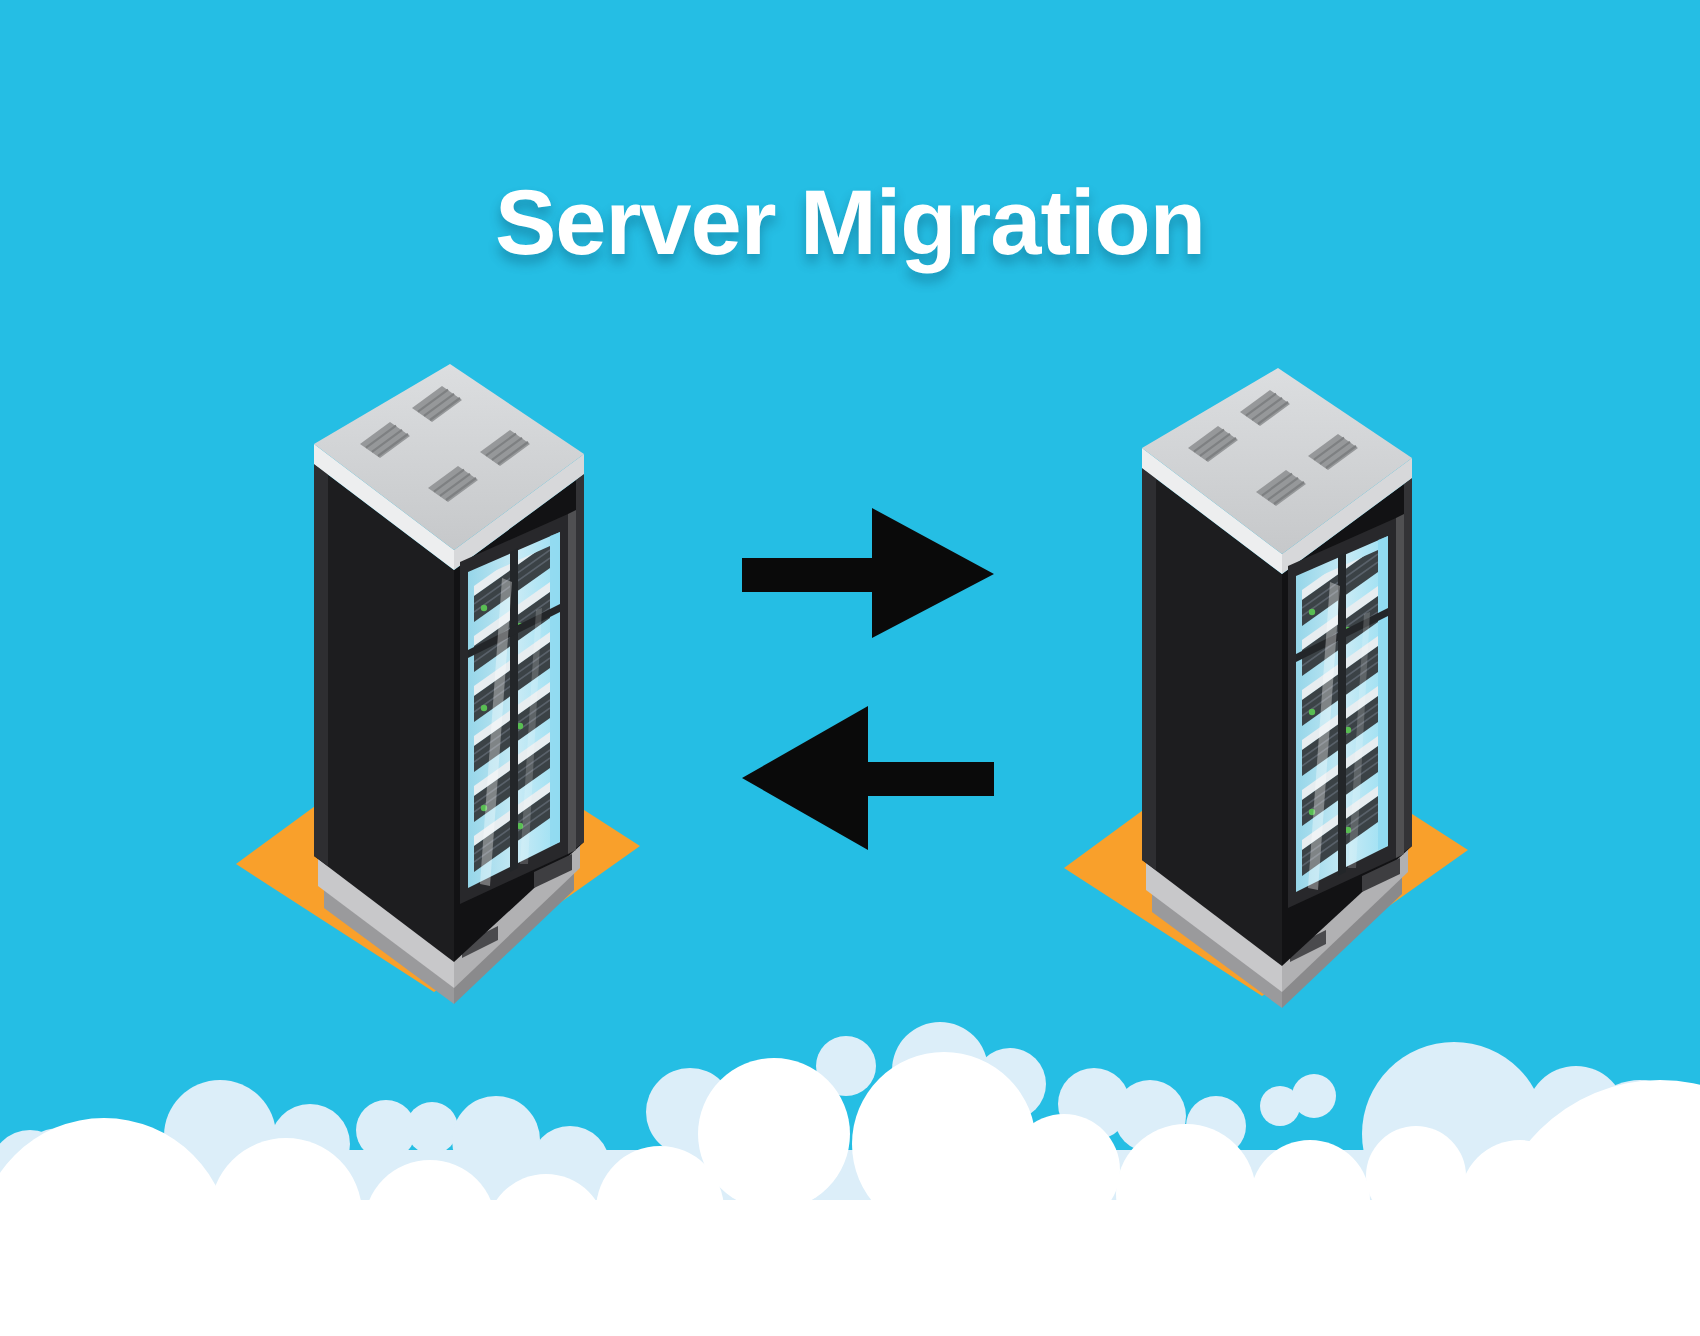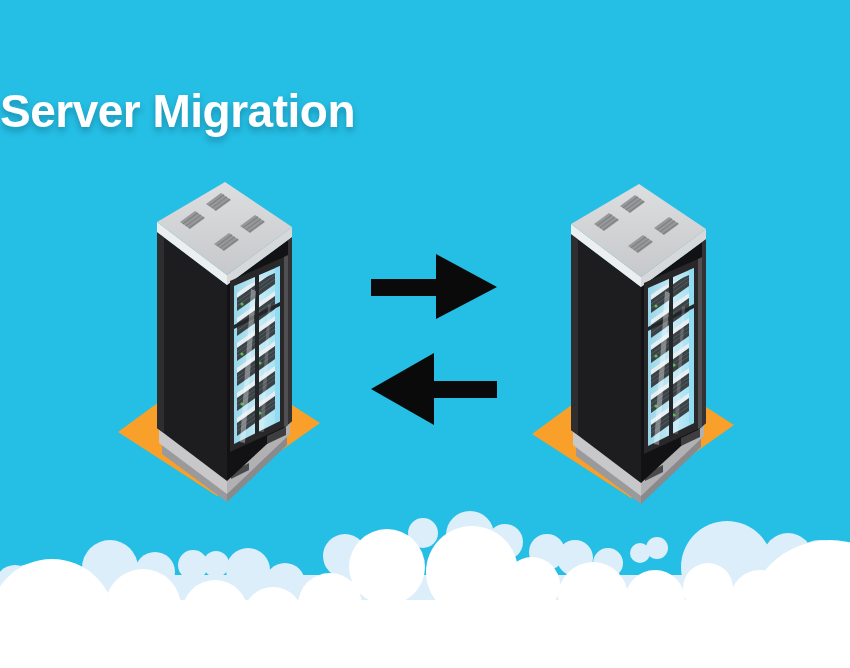--- a/index.html
+++ b/index.html
@@ -4,20 +4,21 @@
 <style>
   html,body{margin:0;padding:0;}
   body{
     width:850px;height:668px;position:relative;overflow:hidden;
     background:var(--background,#25BEE4);
     font-family:"Liberation Sans","DejaVu Sans",sans-serif;
   }
   .scene{position:absolute;inset:0;}
   .title{
     position:absolute;top:84px;left:0;right:0;
+    text-align:center;
     font-size:46px;font-weight:700;letter-spacing:-.5px;
     color:var(--title,#FFFFFF);
     text-shadow:0 4px 6px rgba(0,55,80,.33);
     user-select:none;
   }
 </style>
 </head>
 <body>
 
 <div class="title">Server Migration</div>

